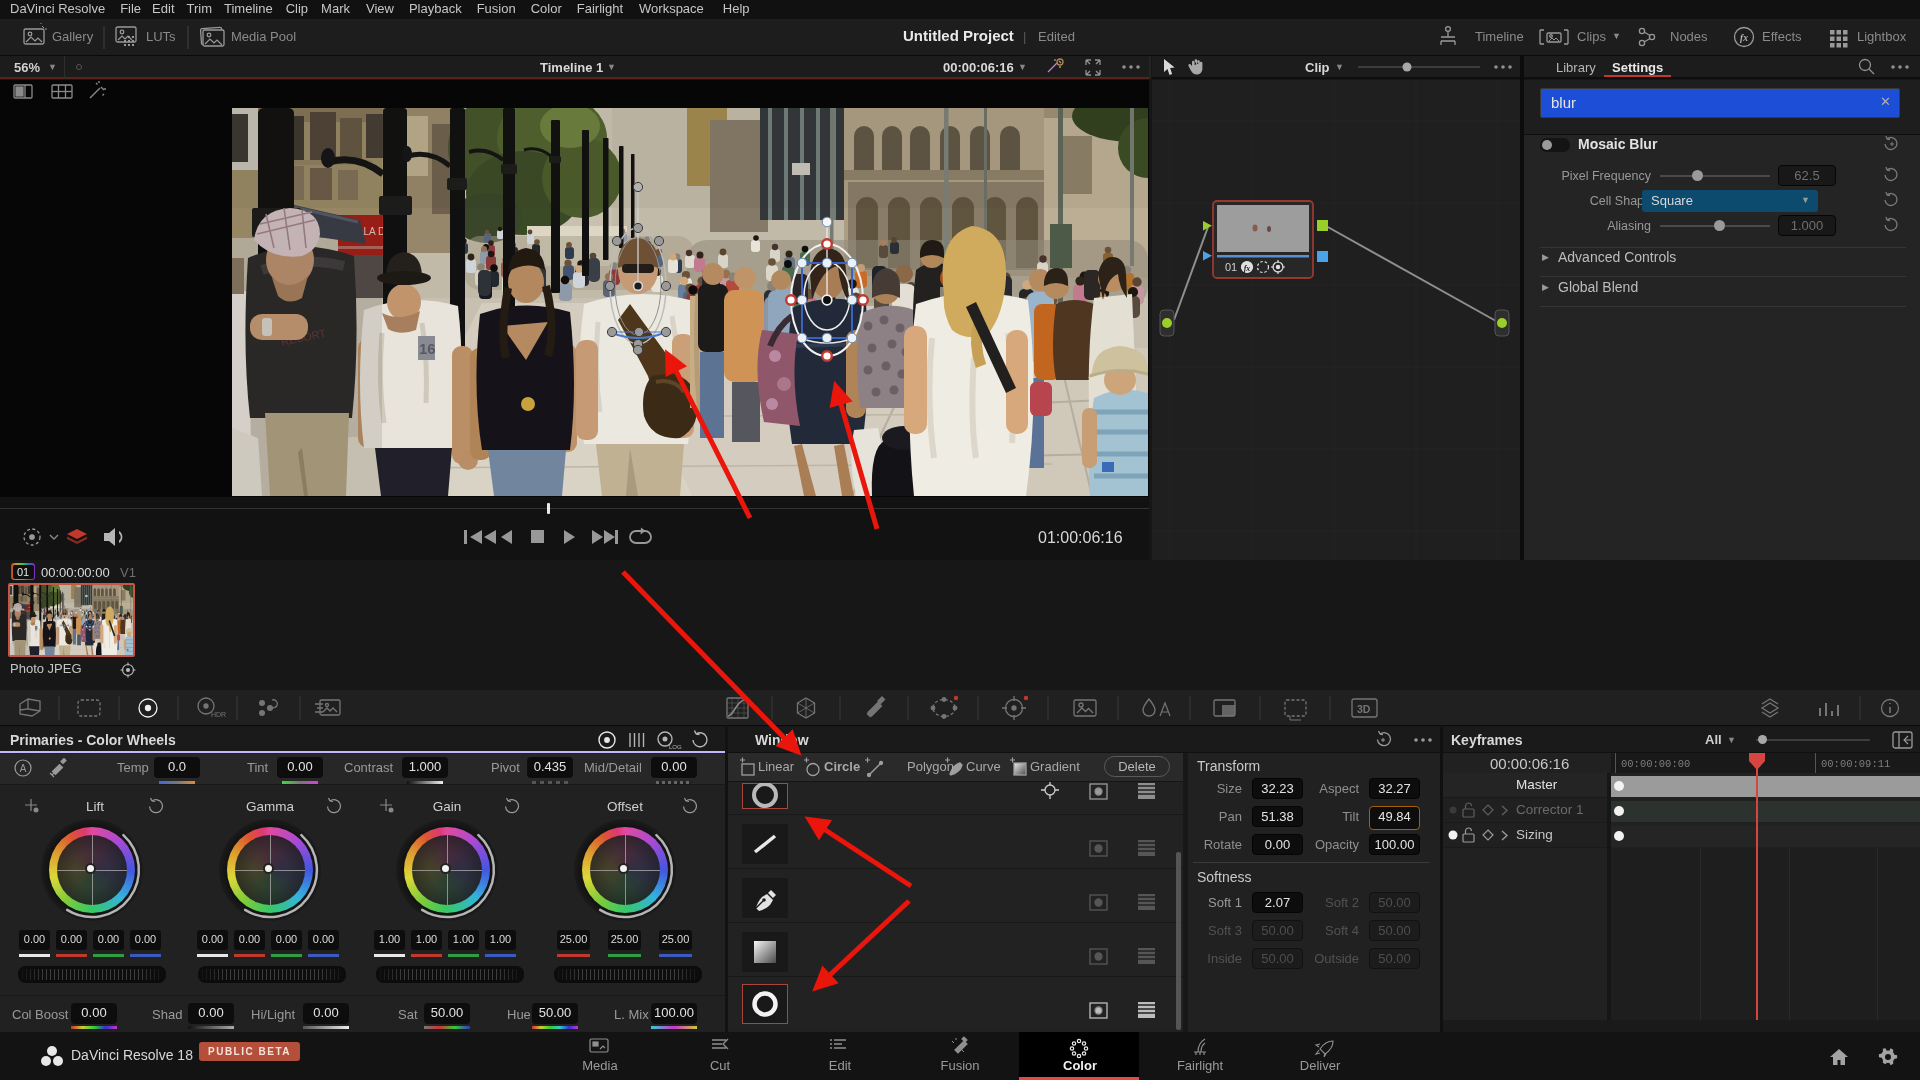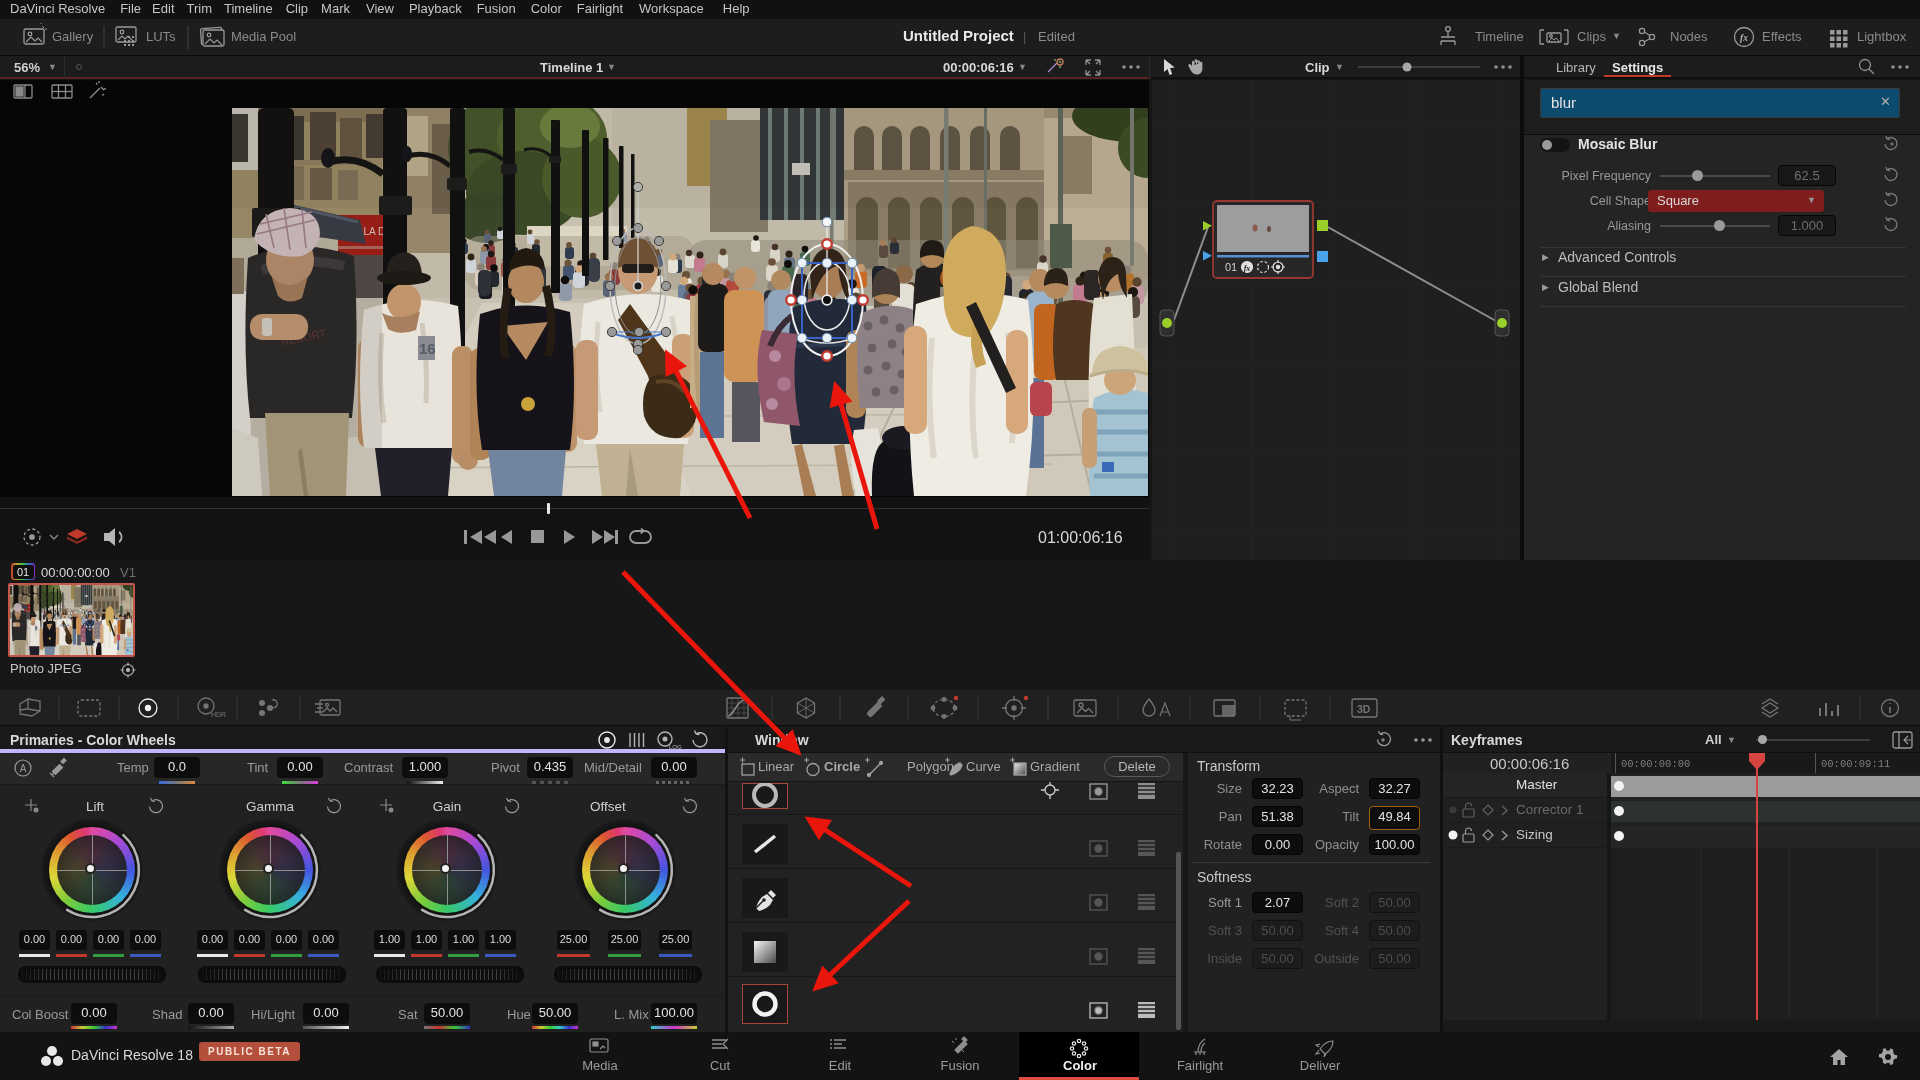--- a/index.html
+++ b/index.html
@@ -722,21 +722,21 @@
       <path d="M51 141 l9 4.7 -9 4.7 z" fill="#9ace28"></path>
       <path d="M51 171 l9 4.7 -9 4.7 z" fill="#4aa3e8"></path>
       <rect x="165" y="140" width="11" height="11" fill="#9ace28"></rect>
       <rect x="165" y="171" width="11" height="11" fill="#4aa3e8"></rect>
     </svg>
   </div>
 
   <div class="abs" style="left:1524px;top:80px;width:396px;height:480px;background:#1e1e1e;"></div>
   <div class="abs" style="left:1520px;top:56px;width:4px;height:504px;background:#0c0c0c;"></div>
   <div id="settings" class="abs" style="left:1524px;top:80px;width:396px;height:480px;">
-    <div class="abs" style="left:16px;top:8px;width:360px;height:30px;background:#0c4a6e;border:1px solid #3a3a3a;border-radius:2px;">
+    <div class="abs" style="left:16px;top:8px;width:360px;height:30px;background:#1d4ed8;border:1px solid #3a3a3a;border-radius:2px;">
       <span class="abs" style="left:10px;top:5px;font-size:15px;color:#e5e5e5;">blur</span>
       <span class="abs" style="right:8px;top:5px;font-size:13px;color:#b0b0b0;">✕</span>
     </div>
     <div class="abs" style="left:0;top:54px;width:396px;height:1px;background:#0d0d0d;"></div>
     <div class="abs" style="left:0;top:55px;width:396px;height:425px;background:#242424;"></div>
     <div class="abs" style="left:16px;top:58px;width:30px;height:14px;background:#141414;border-radius:7px;">
       <span class="abs" style="left:2px;top:2px;width:10px;height:10px;background:#9a9a9a;border-radius:50%;"></span>
     </div>
     <span class="abs" style="left:54px;top:56px;font-size:14px;color:#e2e2e2;font-weight:bold;">Mosaic Blur</span>
     <svg class="abs" style="left:358px;top:55px;width:20px;height:18px;" viewBox="0 0 20 18" fill="none" stroke="#7a7a7a" stroke-width="1.3">
@@ -745,21 +745,21 @@
     </svg>
 
     <span class="abs" style="left:0;top:89px;width:127px;text-align:right;font-size:12.5px;color:#989898;">Pixel Frequency</span>
     <div class="abs" style="left:136px;top:95px;width:110px;height:2px;background:#4a4a4a;"></div>
     <span class="abs" style="left:168px;top:90px;width:11px;height:11px;background:#9a9a9a;border-radius:50%;"></span>
     <div class="abs vbox" style="left:254px;top:85px;width:58px;height:21px;background:#181818;border:1px solid #060606;color:#6f6f6f;line-height:20px;">62.5</div>
     <svg class="abs" style="left:358px;top:86px;width:20px;height:18px;" viewBox="0 0 20 18" fill="none" stroke="#7a7a7a" stroke-width="1.3">
         <path d="M5 4 a6 6 0 1 1 -2 5 M5 4 l-1-3 M5 4 l3 0.5"></path>
       </svg>
     <span class="abs" style="left:0;top:114px;width:127px;text-align:right;font-size:12.5px;color:#989898;">Cell Shape</span>
-    <div class="abs" style="left:124px;top:110px;width:176px;height:22px;background:#7f1d1d;border-radius:3px;">
+    <div class="abs" style="left:118px;top:110px;width:176px;height:22px;background:#0c4a6e;border-radius:3px;">
       <span class="abs" style="left:9px;top:3px;font-size:13px;color:#d8d8d8;">Square</span>
       <span class="abs" style="right:8px;top:5px;font-size:9px;color:#999;">▼</span>
     </div>
     <svg class="abs" style="left:358px;top:111px;width:20px;height:18px;" viewBox="0 0 20 18" fill="none" stroke="#7a7a7a" stroke-width="1.3">
         <path d="M5 4 a6 6 0 1 1 -2 5 M5 4 l-1-3 M5 4 l3 0.5"></path>
       </svg>
     <span class="abs" style="left:0;top:139px;width:127px;text-align:right;font-size:12.5px;color:#989898;">Aliasing</span>
     <div class="abs" style="left:136px;top:145px;width:110px;height:2px;background:#4a4a4a;"></div>
     <span class="abs" style="left:190px;top:140px;width:11px;height:11px;background:#9a9a9a;border-radius:50%;"></span>
     <div class="abs vbox" style="left:254px;top:135px;width:58px;height:21px;background:#181818;border:1px solid #060606;color:#6f6f6f;line-height:20px;">1.000</div>
@@ -902,21 +902,21 @@
         </g>
       <g>
           <circle cx="1890" cy="18" r="8.5"></circle>
           <path d="M1890 14 v-1 M1890 17 v6" stroke-width="1.6"></path>
         </g>
     </svg>
   </div>
 
   <div class="abs" style="left:0;top:727px;width:1920px;height:305px;background:#212121;"></div>
   <div id="wheelspanel" class="abs" style="left:0;top:727px;width:728px;height:305px;">
-    <div class="abs" style="left:0;top:0;width:728px;height:26px;background:#1a1a1a;border-bottom:4px solid #c4b5fd;">
+    <div class="abs" style="left:0;top:0;width:728px;height:26px;background:#1a1a1a;border-bottom:2px solid #c4b5fd;">
       <span class="abs" style="left:10px;top:5px;font-size:14px;color:#d8d8d8;font-weight:bold;">Primaries - Color Wheels</span>
       <svg class="abs" style="left:590px;top:0;width:138px;height:26px;" viewBox="0 0 138 26" fill="none" stroke="#e8e8e8" stroke-width="1.4">
         <circle cx="17" cy="13" r="8"></circle>
           <circle cx="17" cy="13" r="2.2" fill="#e8e8e8"></circle>
         <g stroke="#b5b5b5">
             <line x1="40" y1="6" x2="40" y2="20"></line>
             <line x1="44.5" y1="6" x2="44.5" y2="20"></line>
             <line x1="49" y1="6" x2="49" y2="20"></line>
             <line x1="53.5" y1="6" x2="53.5" y2="20"></line>
           </g>
@@ -971,21 +971,21 @@
       <g stroke="#999">
           <path d="M508 4 a6.5 6.5 0 1 1 -2.5 5.5 M508 4 l-1.5-3 M508 4 l3 0.5"></path>
         </g>
       <g stroke="#999">
           <path d="M686 4 a6.5 6.5 0 1 1 -2.5 5.5 M686 4 l-1.5-3 M686 4 l3 0.5"></path>
         </g>
     </svg>
     <span class="abs" style="left:60px;top:72px;width:70px;text-align:center;font-size:13.5px;color:#cfcfcf;">Lift</span>
     <span class="abs" style="left:235px;top:72px;width:70px;text-align:center;font-size:13.5px;color:#cfcfcf;">Gamma</span>
     <span class="abs" style="left:412px;top:72px;width:70px;text-align:center;font-size:13.5px;color:#cfcfcf;">Gain</span>
-    <span class="abs" style="left:590px;top:72px;width:70px;font-size:13.5px;color:#cfcfcf;">Offset</span>
+    <span class="abs" style="left:590px;top:72px;width:70px;text-align:center;font-size:13.5px;color:#cfcfcf;">Offset</span>
 
     <div class="wheelring" style="left:41px;top:92px;">
         <div class="wheel"></div>
         <div class="wheelin"></div>
         <div class="cross"></div>
         <div class="cdot"></div>
       </div>
     <div class="wheelring" style="left:219px;top:92px;">
         <div class="wheel"></div>
         <div class="wheelin"></div>

